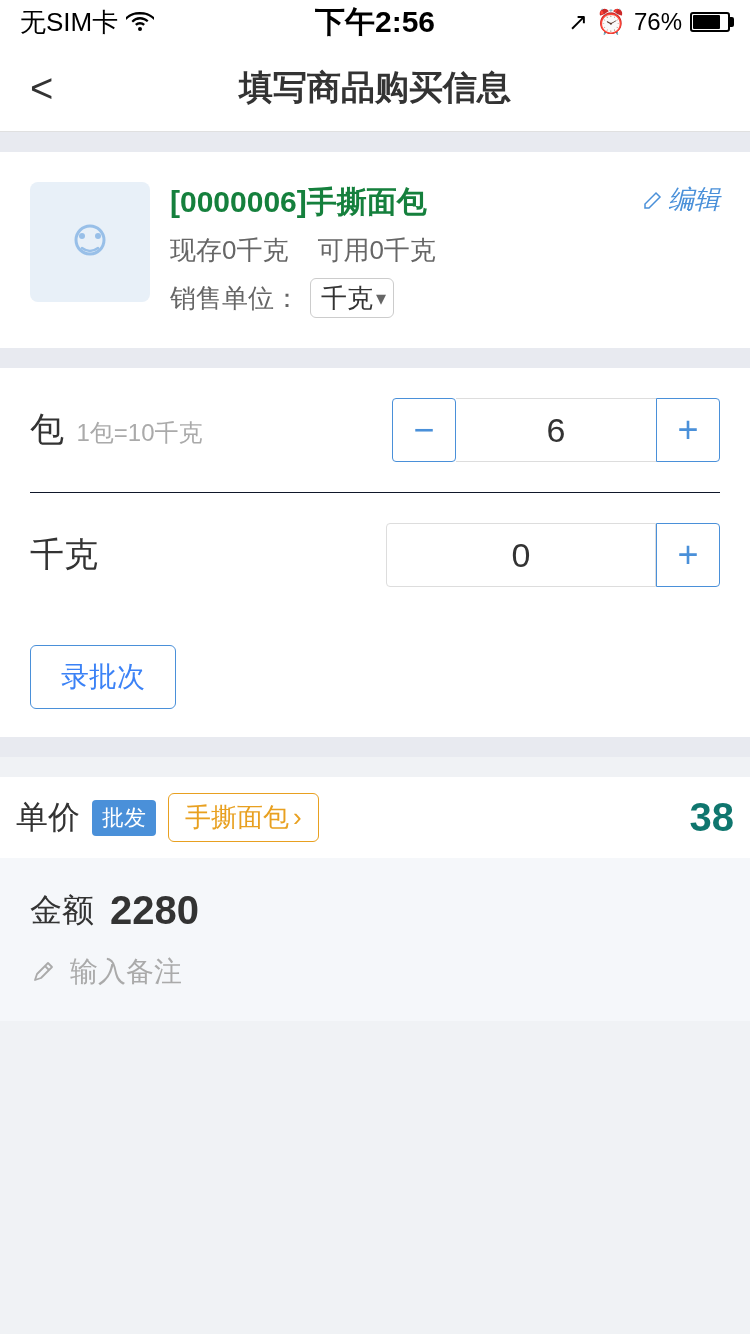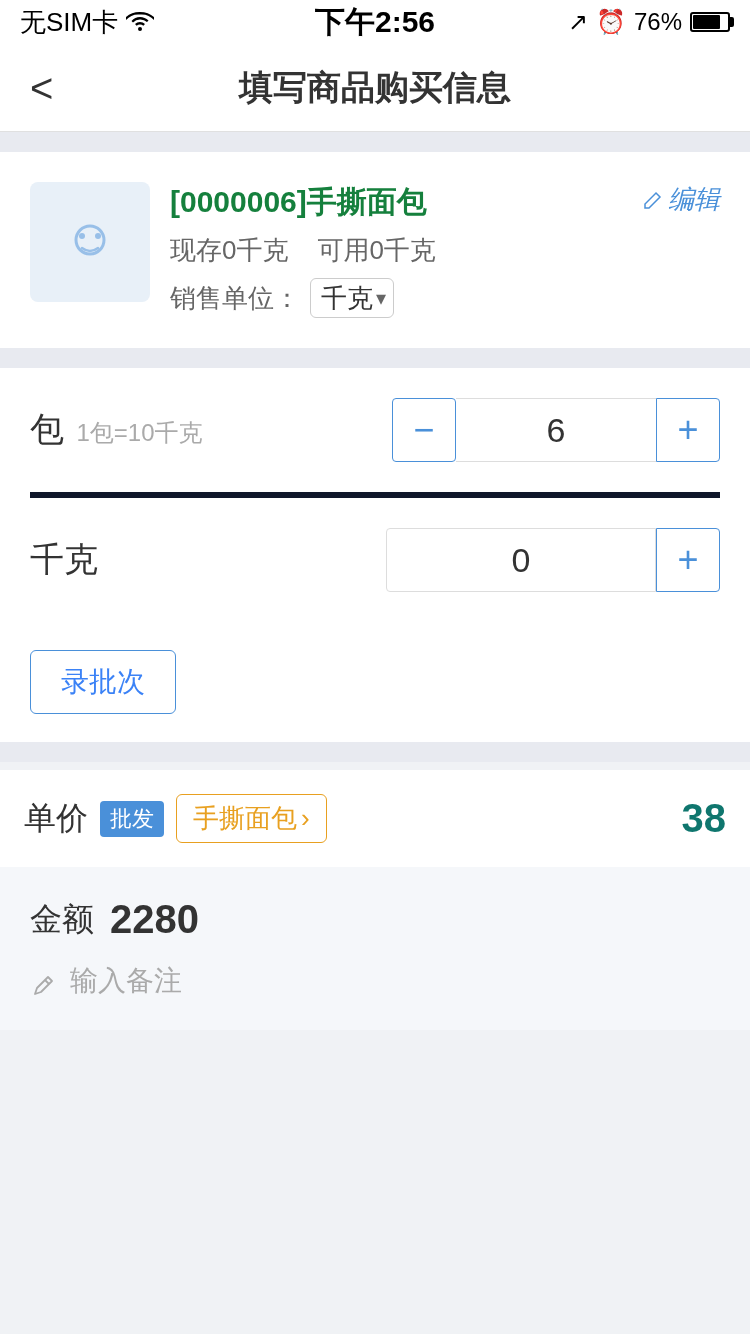--- a/index.html
+++ b/index.html
@@ -186,21 +186,21 @@
     
     .input-section {
       background: #fff;
       padding: 0 30px;
     }
     .input-row {
       display: flex;
       align-items: center;
       justify-content: space-between;
       padding: 30px 0;
-      border-bottom: 6px solid #0f172a;
+      border-bottom: 1px solid #0f172a;
     }
     .input-row:last-child {
       border-bottom: none;
     }
     .input-label {
       font-size: 34px;
       color: #333;
       font-weight: 500;
     }
     .input-sublabel {
@@ -279,22 +279,22 @@
       background: #fff;
       font-size: 28px;
       padding: 12px 30px;
       border-radius: 6px;
       cursor: pointer;
     }
 
     
     .price-section {
       background: #fff;
-      padding: 24px;
-      margin-top: 8px;
+      padding: 16px;
+      margin-top: 20px;
     }
     .price-row {
       display: flex;
       align-items: center;
       justify-content: space-between;
     }
     .price-label-group {
       display: flex;
       align-items: center;
       gap: 12px;
@@ -343,21 +343,21 @@
       font-size: 32px;
       color: #333;
     }
     .amount-value {
       font-size: 40px;
       color: #333;
       font-weight: 600;
     }
     .note-row {
       display: flex;
-      align-items: flex-end;
+      align-items: center;
       gap: 12px;
       color: #aaa;
     }
     .note-text {
       font-size: 28px;
       color: #aaa;
     }
 
     
     .empty-space {

